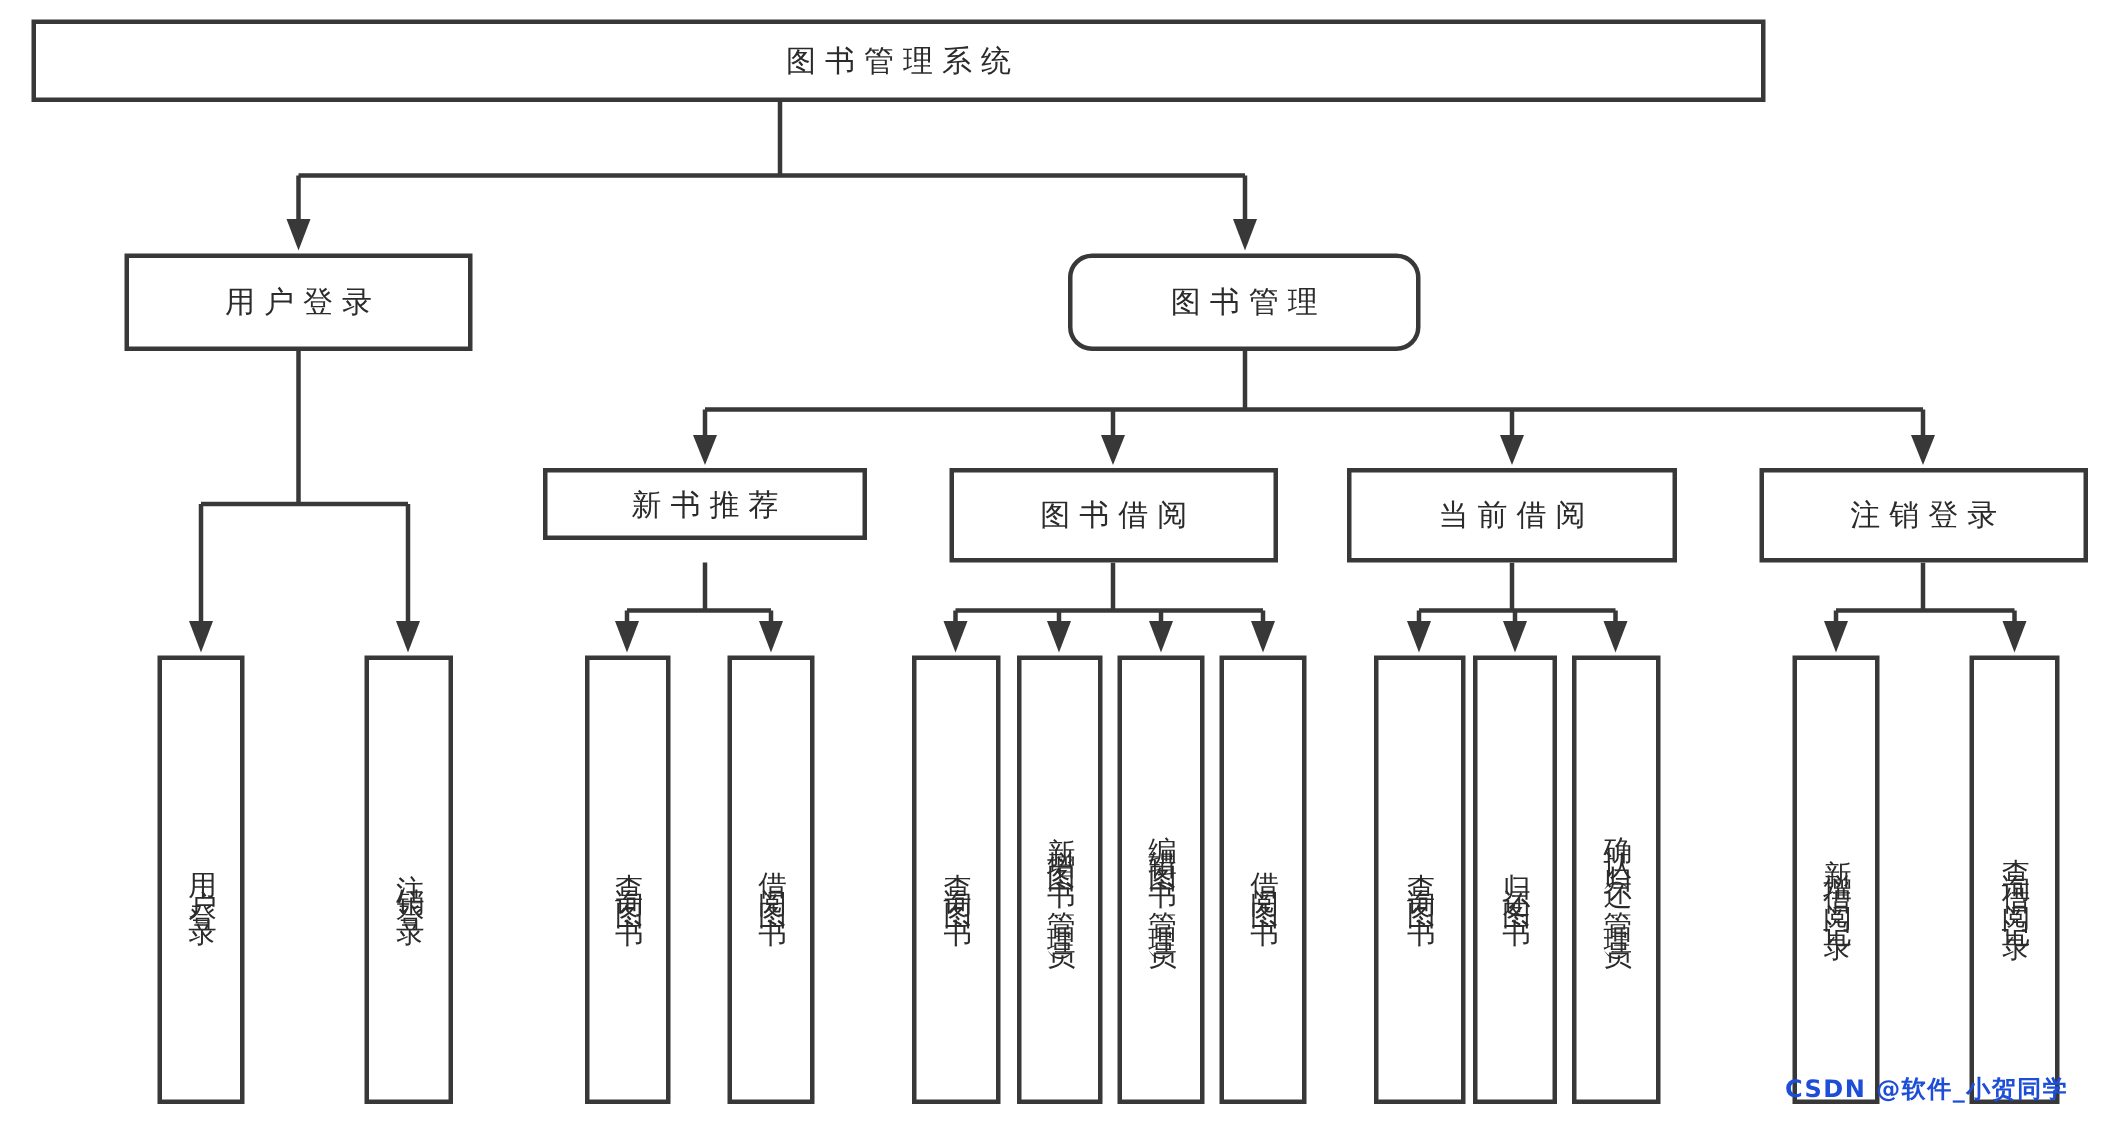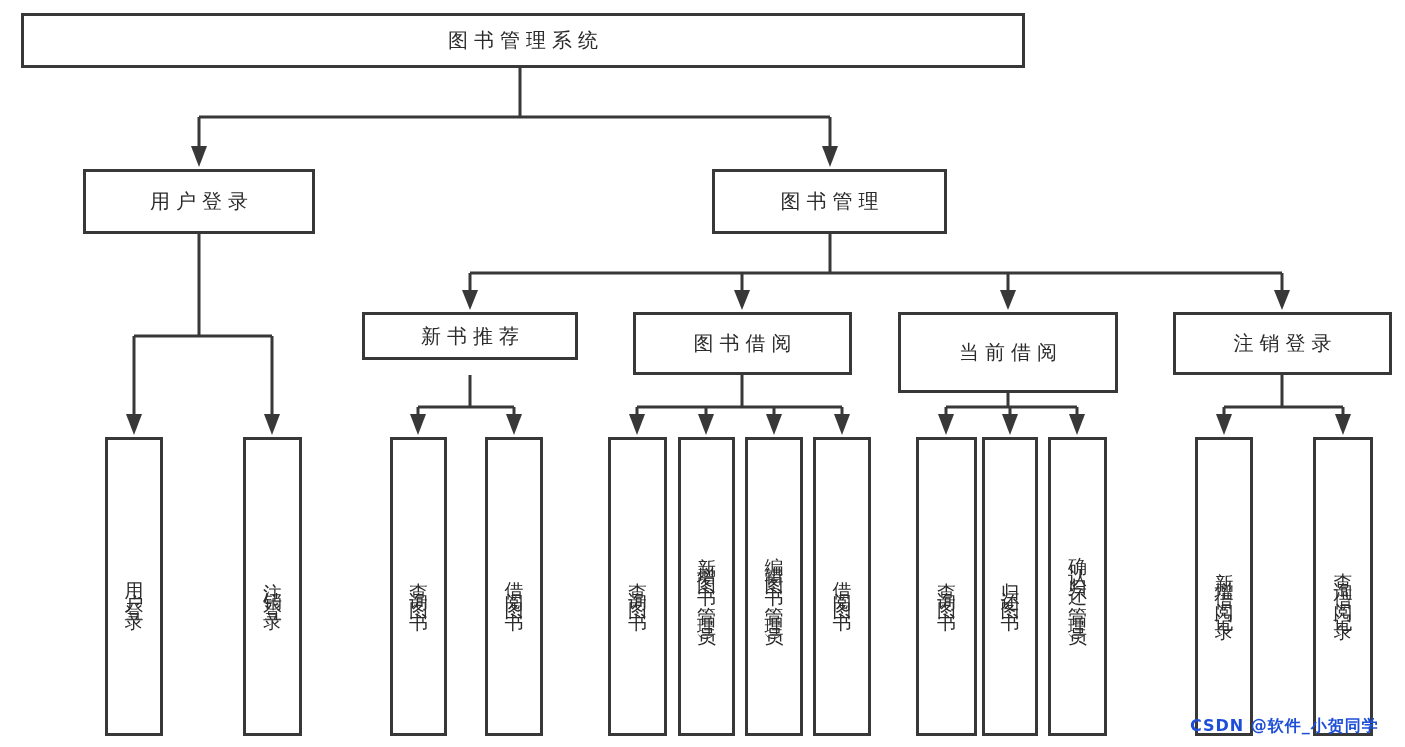--- a/index.html
+++ b/index.html
@@ -52,28 +52,28 @@
       <polygon points="766,414 782,414 774,435"></polygon>
       <polygon points="834,414 850,414 842,435"></polygon>
       <polygon points="938,414 954,414 946,435"></polygon>
       <polygon points="1002,414 1018,414 1010,435"></polygon>
       <polygon points="1069,414 1085,414 1077,435"></polygon>
       <polygon points="1216,414 1232,414 1224,435"></polygon>
       <polygon points="1335,414 1351,414 1343,435"></polygon>
     </g>
   </svg>
 
-  <div class="node h" style="left:21px;top:13px;width:1004px;height:55px;">图书管理系统</div>
+  <div class="node h" style="left:21px;top:13px;width:1156px;height:55px;">图书管理系统</div>
 
   <div class="node h" style="left:83px;top:169px;width:232px;height:65px;">用户登录</div>
-  <div class="node h" style="left:712px;top:169px;width:235px;height:65px;">图书管理</div>
+  <div class="node h" style="left:712px;top:169px;width:235px;height:65px;border-radius:16px;">图书管理</div>
 
   <div class="node h" style="left:362px;top:312px;width:216px;height:48px;">新书推荐</div>
   <div class="node h" style="left:633px;top:312px;width:219px;height:63px;">图书借阅</div>
-  <div class="node h" style="left:898px;top:312px;width:220px;height:81px;">当前借阅</div>
+  <div class="node h" style="left:898px;top:312px;width:220px;height:63px;">当前借阅</div>
   <div class="node h" style="left:1173px;top:312px;width:219px;height:63px;">注销登录</div>
 
   <div class="node v" style="left:105px;top:437px;width:58px;height:299px;">用户登录</div>
   <div class="node v" style="left:243px;top:437px;width:59px;height:299px;">注销登录</div>
 
   <div class="node v" style="left:390px;top:437px;width:57px;height:299px;">查询图书</div>
   <div class="node v" style="left:485px;top:437px;width:58px;height:299px;">借阅图书</div>
 
   <div class="node v" style="left:608px;top:437px;width:59px;height:299px;">查询图书</div>
   <div class="node v" style="left:678px;top:437px;width:57px;height:299px;">新增图书（管理员）</div>

